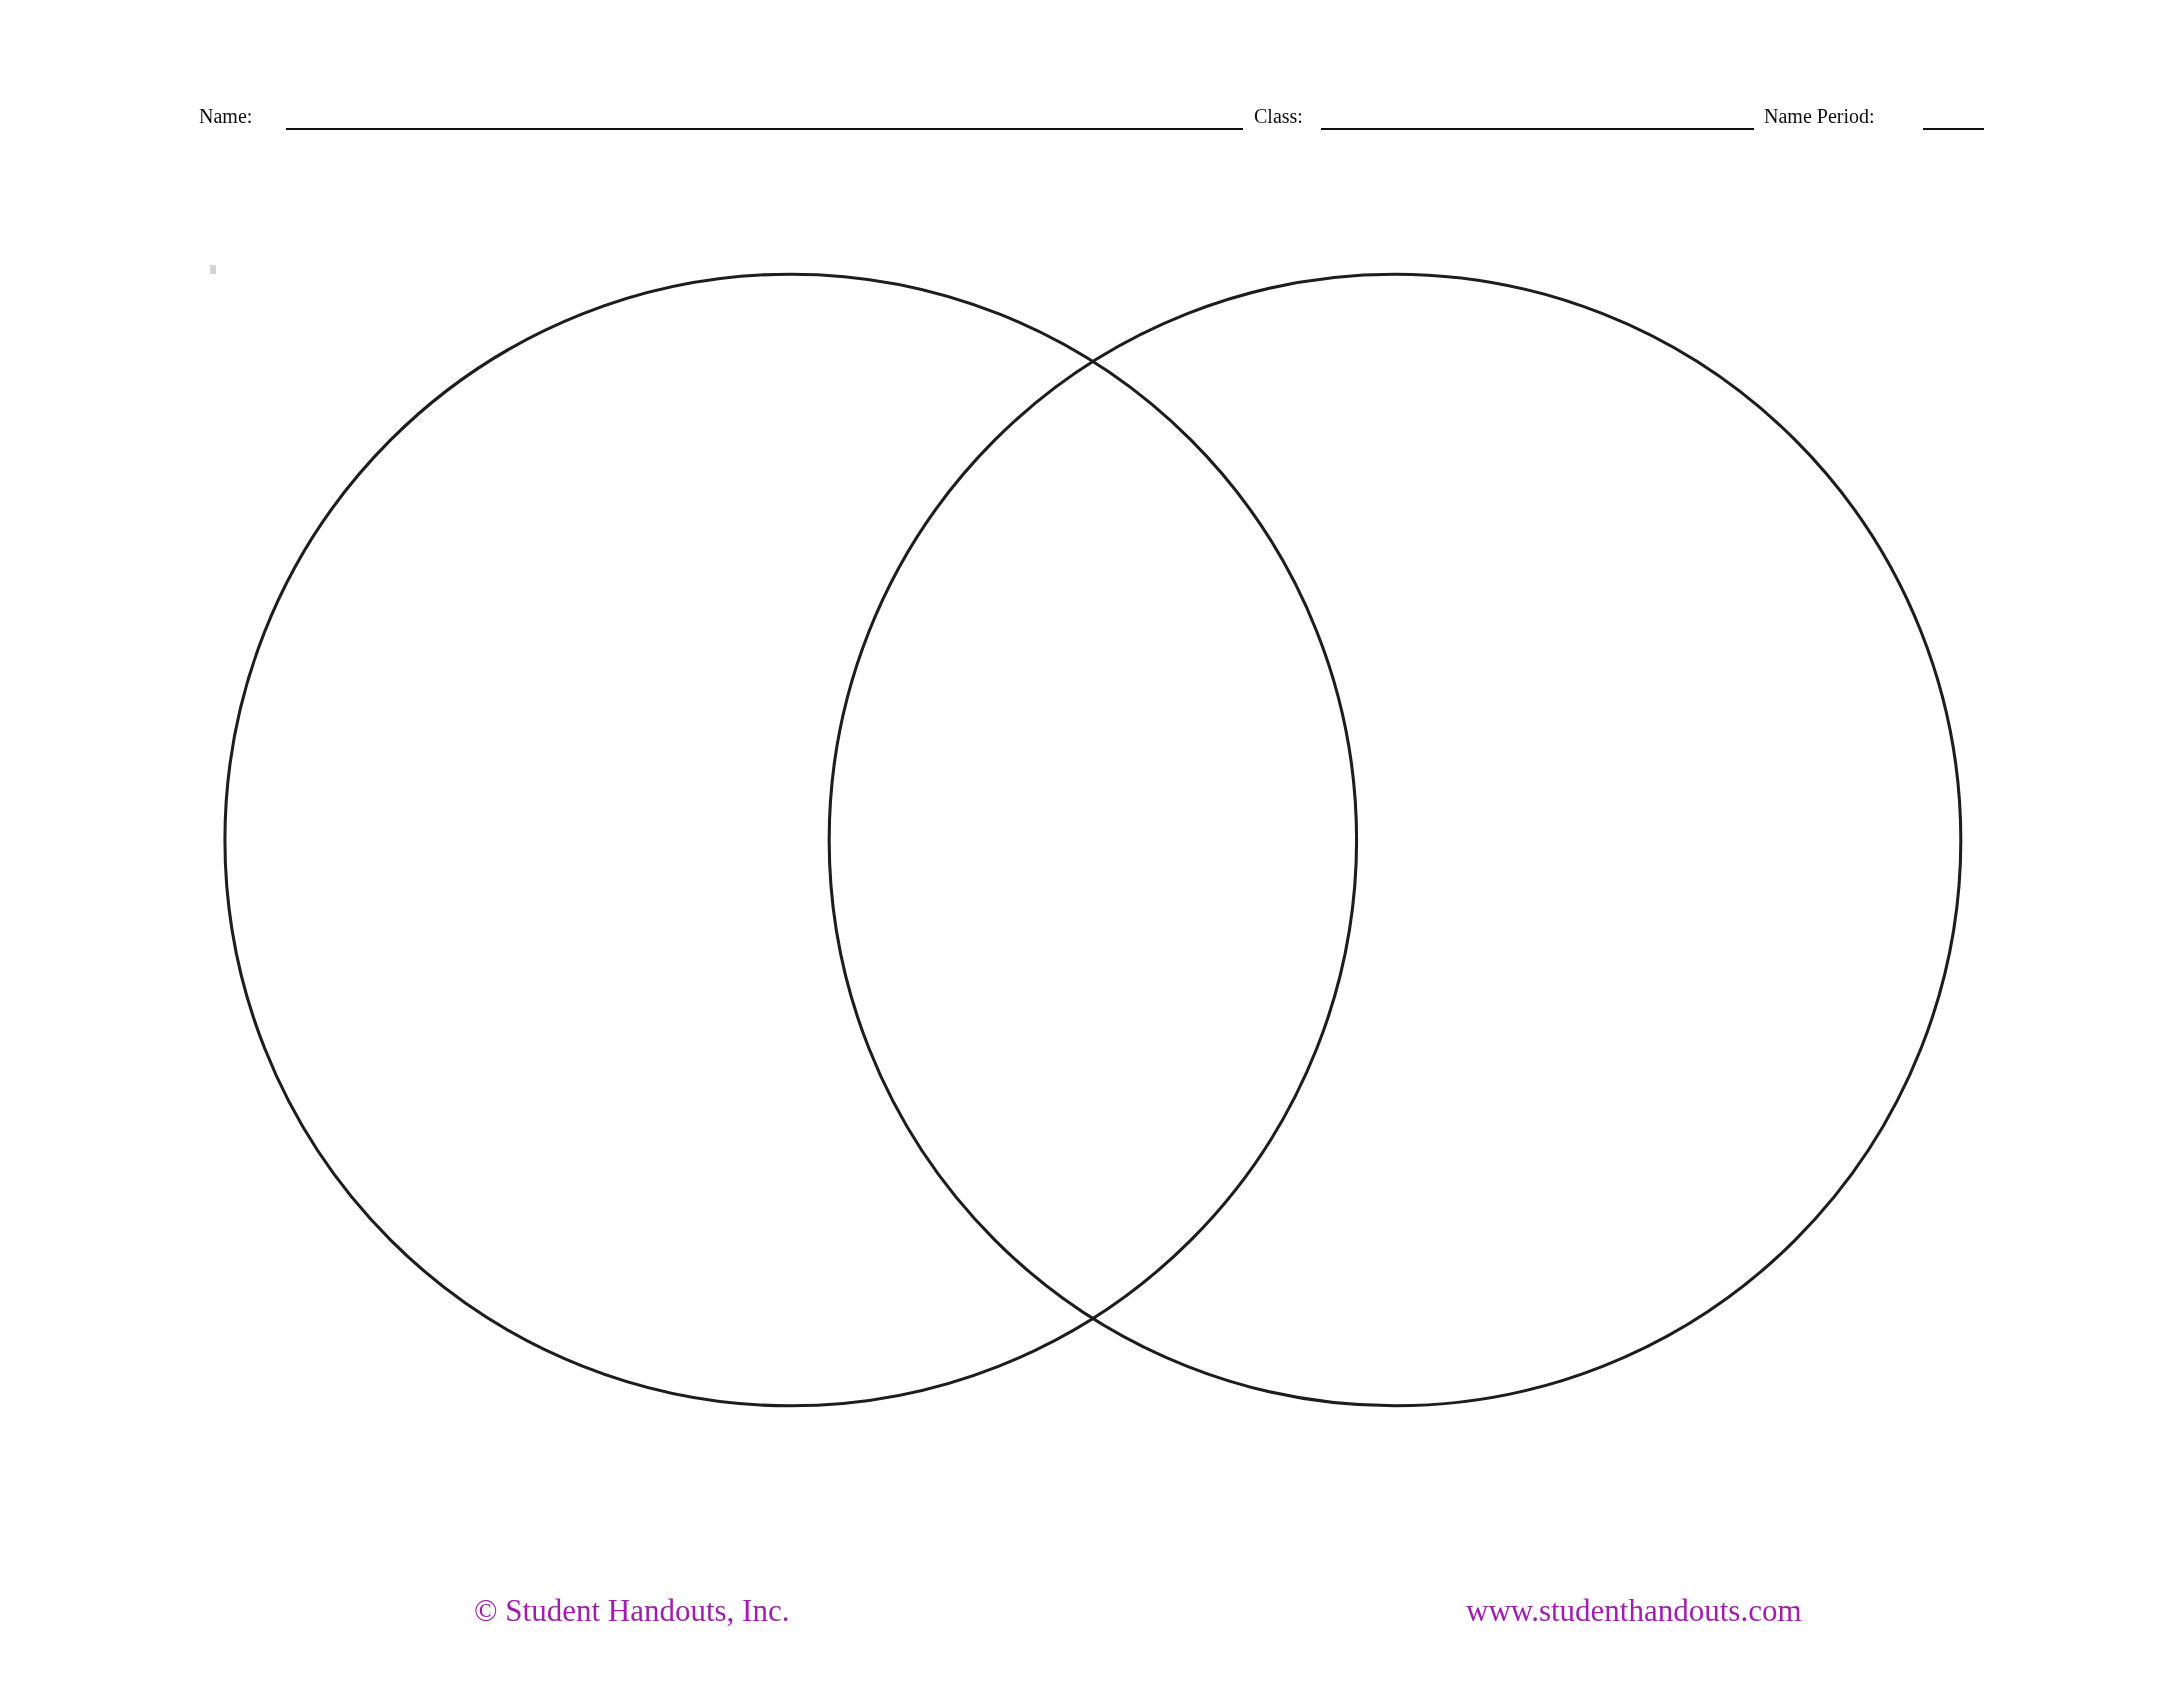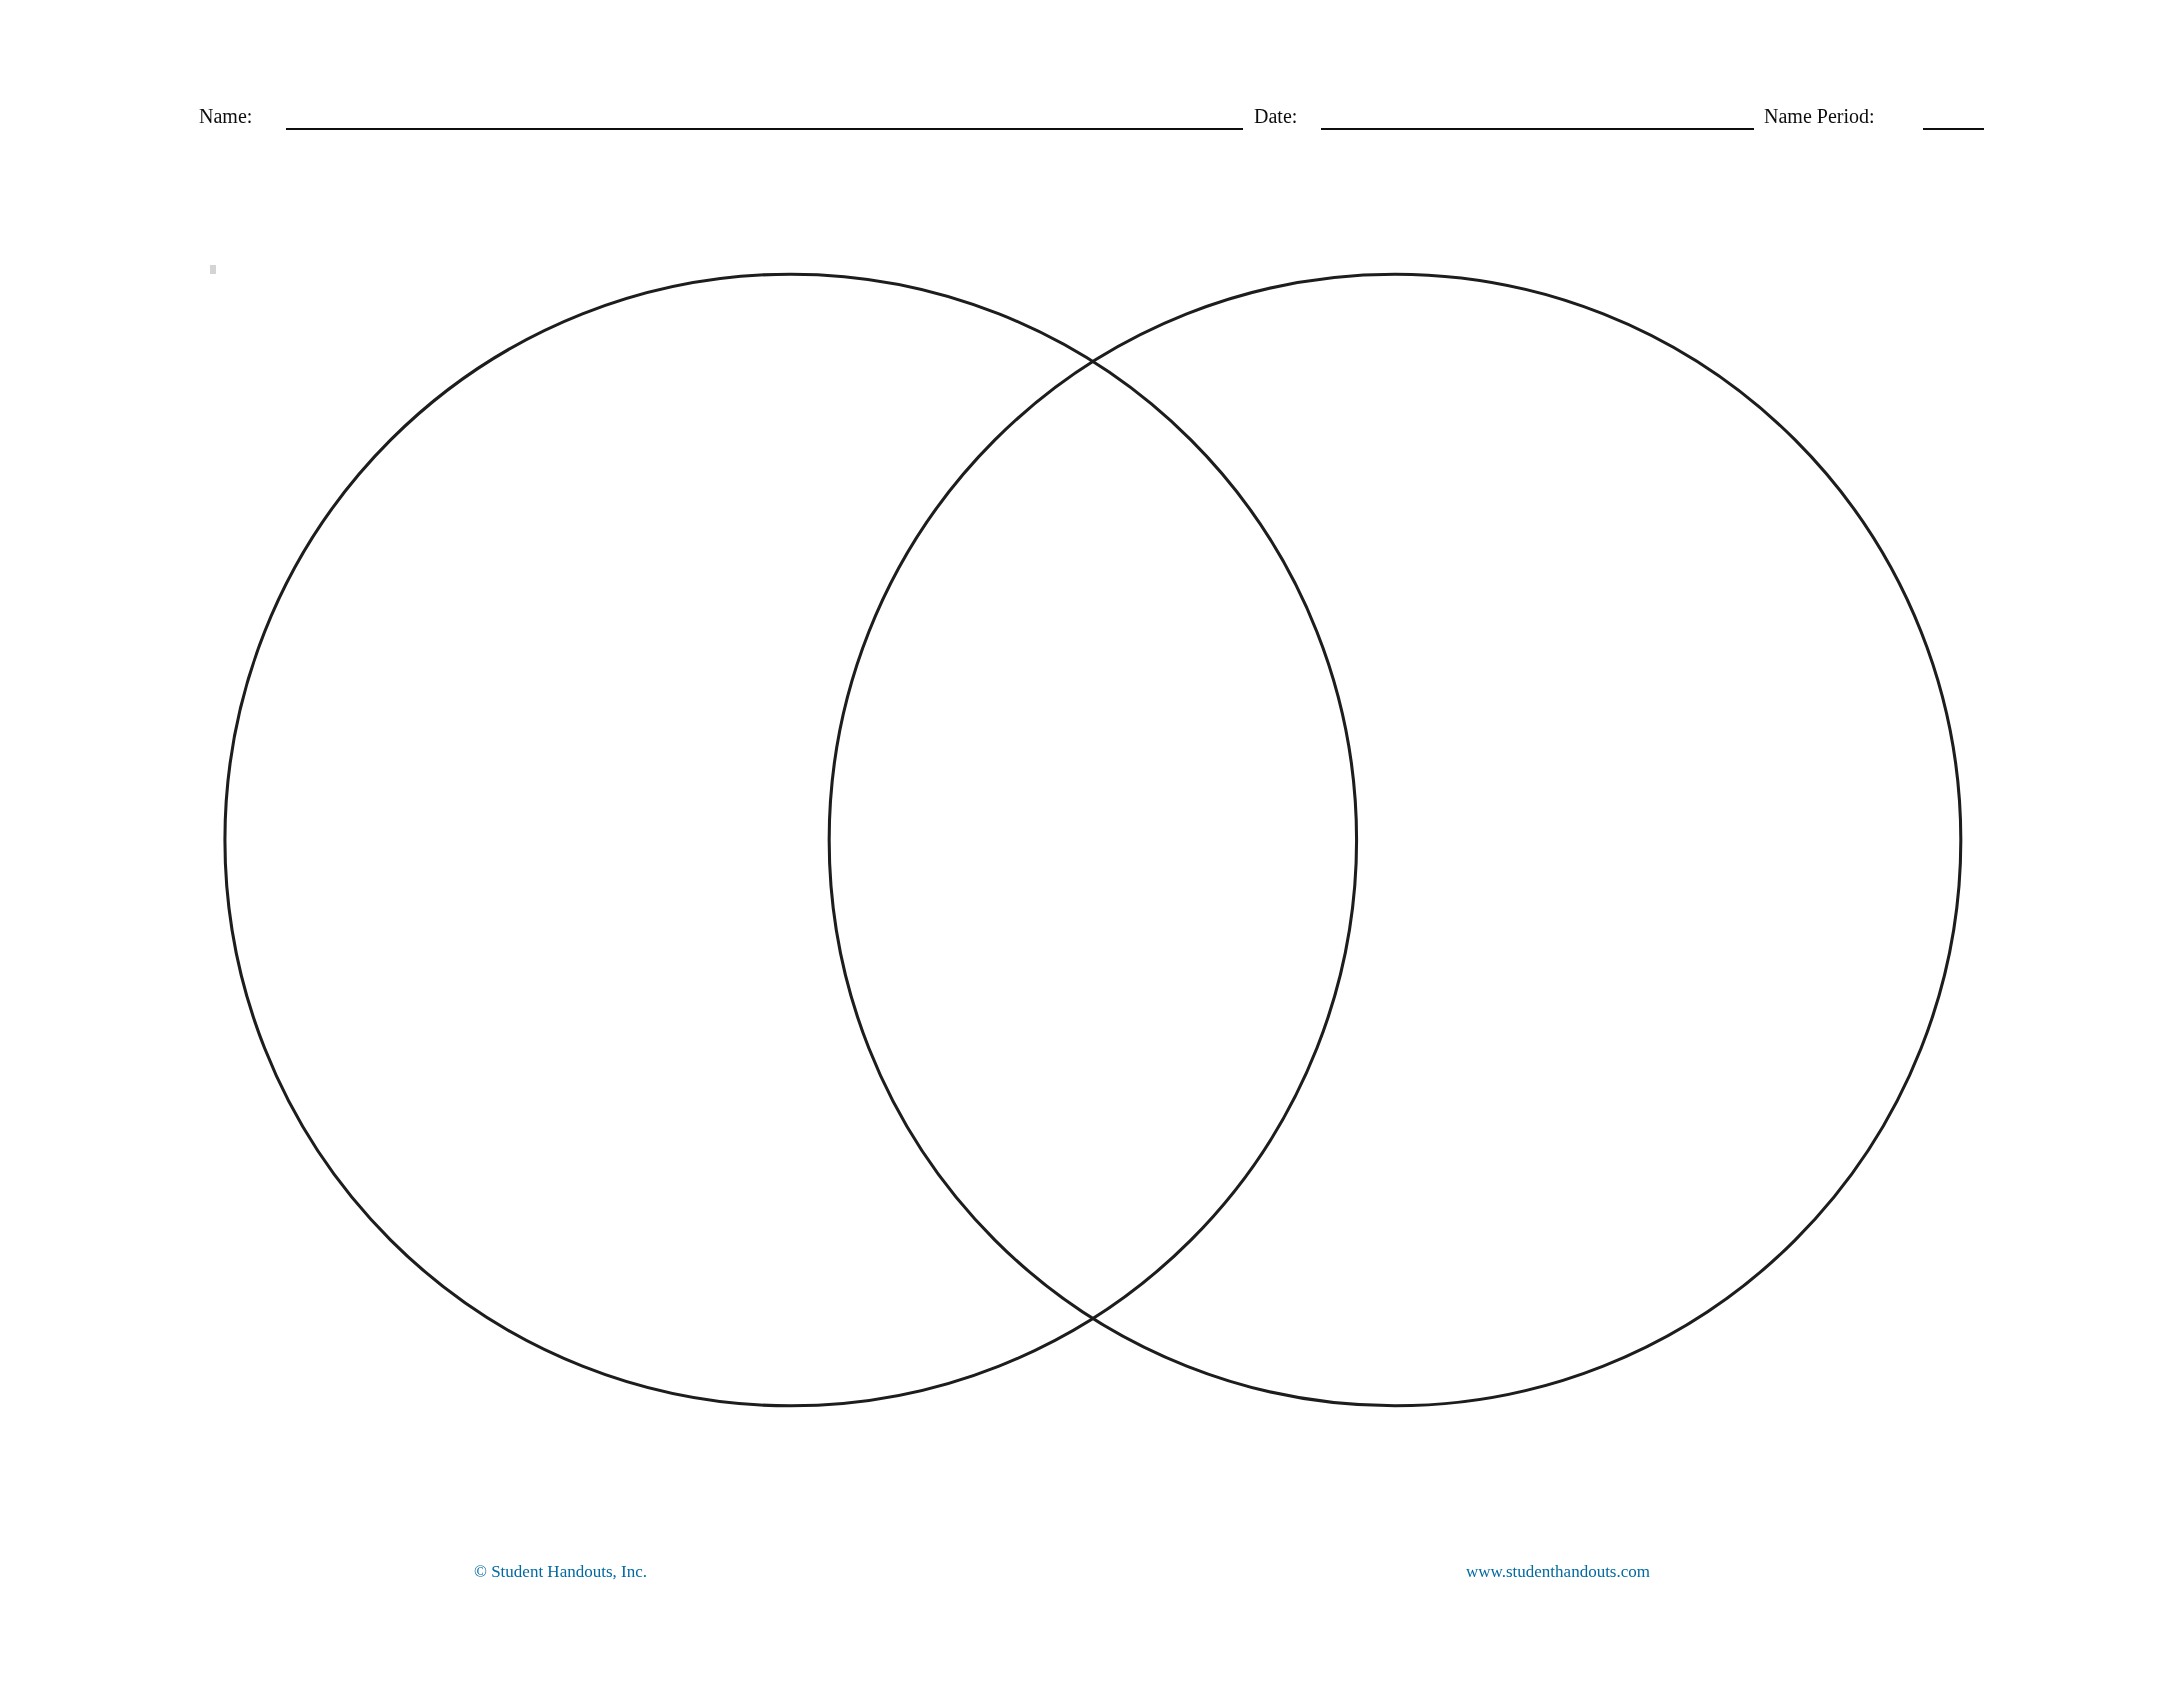--- a/index.html
+++ b/index.html
@@ -48,38 +48,39 @@
     position: absolute;
     left: 210px;
     top: 265px;
     width: 6.1px;
     height: 8.7px;
     background: #c9c9c9;
     opacity: 0.8;
   }
   .footer-text {
     position: absolute;
-    font-size: 17px;
+    font-size: 31px;
     line-height: 23.6px;
     white-space: nowrap;
-    color: #0369a1;
+    color: #a21caf;
+    margin-top: 39px;
   }
   #copyright-text { left: 474px;  top: 1560px; }
   #website-text   { left: 1466px; top: 1560px; text-align: center; }
 </style>
 </head>
 <body>
 
 <div>
 
   <div>
     <span id="name-label" class="label">Name:</span>
     <span id="name-line" class="fill-line"></span>
 
-    <span id="date-label" class="label">Date:</span>
+    <span id="date-label" class="label">Class:</span>
     <span id="date-line" class="fill-line"></span>
 
     <span id="cp-label" class="label">Name Period:</span>
     <span id="cp-line" class="fill-line"></span>
   </div>
 
   <div class="artifact-dot"></div>
 
   <svg id="venn-svg" viewBox="0 0 2500 1932" xmlns="http://www.w3.org/2000/svg">
     <circle cx="905" cy="962" r="648" stroke="#1d1d1d" stroke-width="3.5"></circle>

